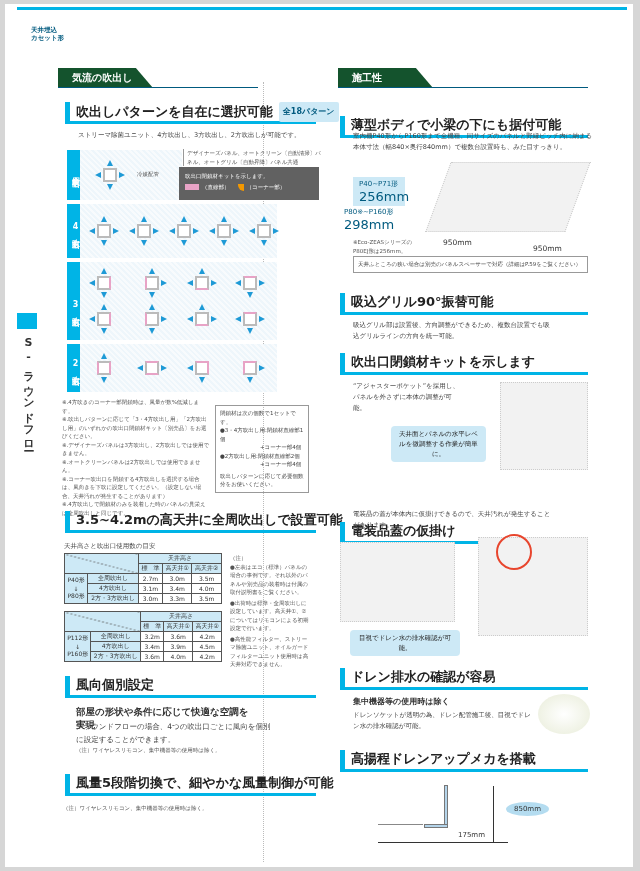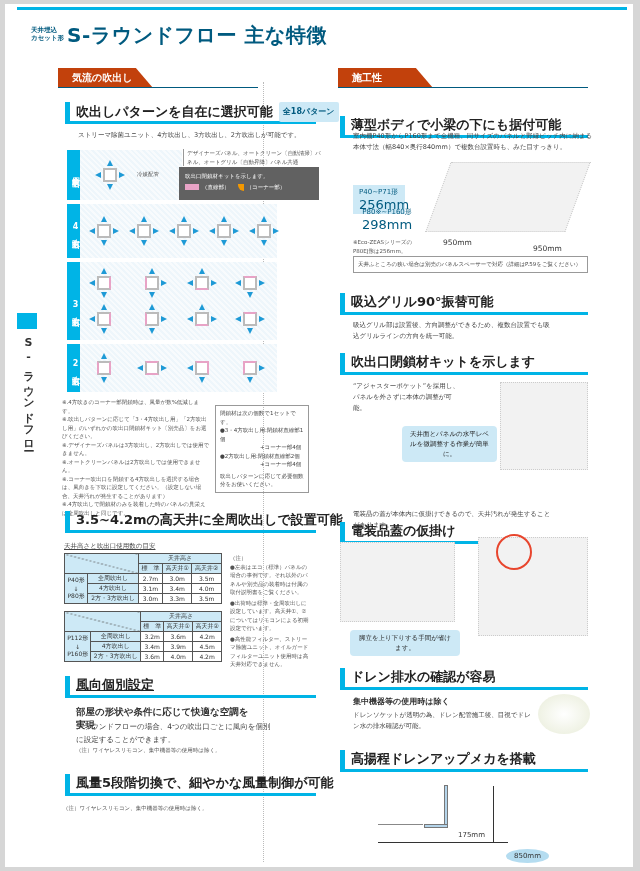--- a/index.html
+++ b/index.html
@@ -8,21 +8,21 @@
   .page { position: absolute; left: 5px; top: 4px; width: 628px; height: 863px; background: #fff; }
   .topbar { position: absolute; left: 12px; top: 3px; width: 610px; height: 3px; background: #00b4e6; }
   .title-small { position: absolute; left: 26px; top: 22px; font-size: 6.5px; line-height: 8px; color: #005a7f; font-weight: bold; }
   .title-main { position: absolute; left: 62px; top: 18px; font-size: 20px; font-weight: bold; color: #005a7f; letter-spacing: 0.5px; }
   .side-square { position: absolute; left: 12px; top: 309px; width: 20px; height: 16px; background: #00b4e6; }
   .side-label { position: absolute; left: 14px; top: 332px; width: 16px; font-size: 11px; font-weight: bold; color: #333; writing-mode: vertical-rl; text-orientation: upright; letter-spacing: 1px; }
   .divider { position: absolute; left: 258px; top: 78px; width: 0; height: 780px; border-left: 1px dotted #bbb; }
   .col-left { position: absolute; left: 53px; top: 0; width: 200px; }
   .col-right { position: absolute; left: 333px; top: 0; width: 270px; }
   .cat-tab { position: absolute; height: 20px; }
-  .cat-tab .tab { position: absolute; left: 0; top: 0; height: 20px; background: #c2410c; color: #fff; font-size: 10px; font-weight: bold; padding: 3px 0 0 14px; clip-path: polygon(0 0, 82% 0, 100% 100%, 0 100%); }
+  .cat-tab .tab { position: absolute; left: 0; top: 0; height: 20px; background: #14532d; color: #fff; font-size: 10px; font-weight: bold; padding: 3px 0 0 14px; clip-path: polygon(0 0, 82% 0, 100% 100%, 0 100%); }
   .cat-tab .line { position: absolute; left: 0; bottom: 0; height: 1.5px; background: #005a7f; }
   .sec-head { position: absolute; height: 22px; border-left: 5px solid #00b4e6; border-bottom: 3px solid #00b4e6; padding-left: 6px; font-size: 13px; font-weight: bold; color: #222; line-height: 18px; white-space: nowrap; }
   .badge { display: inline-block; margin-left: 6px; background: #cde9f6; color: #005a7f; font-size: 8px; padding: 1px 4px; border-radius: 2px; vertical-align: middle; }
   .p { position: absolute; font-size: 7px; line-height: 11px; color: #444; }
   .small { font-size: 5.5px; line-height: 8.5px; color: #555; }
   .pattern-row { position: absolute; left: 9px; background: repeating-linear-gradient(45deg, #eef6fb 0 2px, #f8fbfd 2px 4px); }
   .pattern-label { position: absolute; left: 0; top: 0; width: 13px; height: 100%; background: #00b4e6; color: #fff; font-size: 8px; font-weight: bold; writing-mode: vertical-rl; text-orientation: upright; padding-top: 5px; letter-spacing: 1px; text-align: center; }
   .unit { position: absolute; width: 30px; height: 30px; }
   .unit .box { position: absolute; left: 8px; top: 8px; width: 14px; height: 14px; border: 2px solid #bbb; background: #fff; }
   .unit .a { position: absolute; width: 0; height: 0; }
@@ -48,21 +48,20 @@
 </style>
 </head>
 <body>
 
 <div class="page">
   <div class="topbar"></div>
   <div class="title-small">
     <div>天井埋込</div>
     <div>カセット形</div>
   </div>
-  <div class="title-main">S-ラウンドフロー 主な特徴</div>
 
   <div class="side-square"></div>
   <div class="side-label">S-ラウンドフロー</div>
 
   <div class="divider"></div>
 
   <div class="col-left">
     <div class="cat-tab" style="left:0;top:64px;width:200px;">
       <div class="tab" style="width:95px;">気流の吹出し</div>
       <div class="line" style="width:200px;"></div>
@@ -216,21 +215,21 @@
     <div class="note-box" style="left:157px;top:401px;width:94px;">
       <div>閉鎖材は次の個数で1セットです。</div>
       <div>●3・4方吹出し用:閉鎖材直線部1個</div>
       <div style="padding-left:40px;">+コーナー部4個</div>
       <div>●2方吹出し用:閉鎖材直線部2個</div>
       <div style="padding-left:40px;">+コーナー部4個</div>
       <div style="margin-top:3px;">吹出しパターンに応じて必要個数分をお使いください。</div>
     </div>
 
     <div class="sec-head" style="left:7px;top:507px;width:251px;">3.5~4.2mの高天井に全周吹出しで設置可能</div>
-    <div class="p" style="left:6px;top:537px;font-size:6.5px;text-decoration:underline;">天井高さと吹出口使用数の目安</div>
+    <div class="p" style="left:6px;top:537px;font-size:6.5px;">天井高さと吹出口使用数の目安</div>
 
     <table class="ht" style="left:6px;top:549px;width:158px;">
       <tbody>
           <tr>
             <td class="diag" colspan="2" rowspan="2"></td>
             <td class="hdr" colspan="3">天井高さ</td>
           </tr>
       <tr>
             <td class="hdr">標　準</td>
             <td class="hdr">高天井①</td>
@@ -291,74 +290,74 @@
     </tbody>
       </table>
 
     <div class="small" style="position:absolute;left:172px;top:550px;width:80px;">
       <div>（注）</div>
       <div>●左表はエコ（標準）パネルの場合の事例です。それ以外のパネルや別売品の装着時は付属の取付説明書をご覧ください。</div>
       <div style="margin-top:2px;">●出荷時は標準・全周吹出しに設定しています。高天井①、②についてはリモコンによる初期設定で行います。</div>
       <div style="margin-top:2px;">●高性能フィルター、ストリーマ除菌ユニット、オイルガードフィルターユニット使用時は高天井対応できません。</div>
     </div>
 
-    <div class="sec-head" style="left:7px;top:672px;width:251px;text-decoration:underline;">風向個別設定</div>
+    <div class="sec-head" style="left:7px;top:672px;width:251px;">風向個別設定</div>
     <div class="sub-head" style="left:18px;top:702px;">部屋の形状や条件に応じて快適な空調を実現</div>
     <div class="p" style="left:18px;top:716px;width:200px;font-size:7.5px;line-height:13px;">S-ラウンドフローの場合、4つの吹出口ごとに風向を個別に設定することができます。</div>
     <div class="small" style="position:absolute;left:18px;top:742px;">（注）ワイヤレスリモコン、集中機器等の使用時は除く。</div>
 
     <div class="sec-head" style="left:7px;top:770px;width:251px;">風量5段階切換で、細やかな風量制御が可能</div>
     <div class="small" style="position:absolute;left:5px;top:800px;">（注）ワイヤレスリモコン、集中機器等の使用時は除く。</div>
   </div>
 
   <div class="col-right">
     <div class="cat-tab" style="left:0;top:64px;width:250px;">
       <div class="tab" style="width:95px;">施工性</div>
       <div class="line" style="width:250px;"></div>
     </div>
 
     <div class="sec-head" style="left:2px;top:98px;width:248px;margin-top:14px;">薄型ボディで小梁の下にも据付可能</div>
     <div class="p" style="left:15px;top:127px;width:240px;font-size:6.5px;">室内機P40形からP160形まで全機種、同サイズのパネルと野縁ピッチ内に納まる本体寸法（幅840×奥行840mm）で複数台設置時も、みた目すっきり。</div>
 
-    <div class="dim-tag" style="left:15px;top:173px;width:52px;margin-top:8px;">
+    <div class="dim-tag" style="left:15px;top:173px;width:52px;">
       <span>P40~P71形</span>
       <span class="dim-big">256mm</span>
     </div>
-    <div style="position:absolute;left:24px;top:203px;font-size:7px;color:#005a7f;text-align:center;">
+    <div style="position:absolute;left:6px;top:203px;font-size:7px;color:#005a7f;">
       <span>P80※~P160形</span>
       <span class="dim-big">298mm</span>
     </div>
     <div class="small" style="position:absolute;left:15px;top:234px;width:70px;">※Eco-ZEASシリーズのP80EJ形は256mm。</div>
     <div class="img-ph" style="left:100px;top:158px;width:140px;height:70px;transform:skewX(-20deg);"></div>
     <div class="mm" style="left:105px;top:234px;">950mm</div>
     <div class="mm" style="left:195px;top:240px;">950mm</div>
     <div class="note-box" style="left:15px;top:252px;width:235px;">天井ふところの狭い場合は別売のパネルスペーサーで対応（詳細はP.59をご覧ください）</div>
 
     <div class="sec-head" style="left:2px;top:289px;width:248px;">吸込グリル90°振替可能</div>
     <div class="p" style="left:15px;top:316px;width:200px;font-size:6.5px;">吸込グリル部は設置後、方向調整ができるため、複数台設置でも吸込グリルラインの方向を統一可能。</div>
 
     <div class="sec-head" style="left:2px;top:349px;width:248px;">吹出口閉鎖材キットを示します</div>
     <div class="p" style="left:15px;top:377px;width:110px;font-size:6.5px;">“アジャスターポケット”を採用し、パネルを外さずに本体の調整が可能。</div>
     <div class="img-ph" style="left:162px;top:378px;width:88px;height:88px;"></div>
-    <div class="callout" style="left:64px;top:422px;width:95px;">天井面とパネルの水平レベルを微調整する作業が簡単に。</div>
+    <div class="callout" style="left:53px;top:422px;width:95px;">天井面とパネルの水平レベルを微調整する作業が簡単に。</div>
 
     <div class="sec-head" style="left:2px;top:478px;width:248px;margin-top:40px;">電装品蓋の仮掛け</div>
     <div class="p" style="left:15px;top:505px;width:200px;font-size:6.5px;">電装品の蓋が本体内に仮掛けできるので、天井汚れが発生することがあります。</div>
     <div class="img-ph" style="left:2px;top:538px;width:115px;height:80px;"></div>
     <div class="img-ph" style="left:140px;top:533px;width:110px;height:99px;"></div>
     <div style="position:absolute;left:158px;top:530px;width:36px;height:36px;border:2px solid #e8452d;border-radius:50%;"></div>
-    <div class="callout" style="left:12px;top:626px;width:110px;">脚立を上り下りする手間が省けます。</div>
+    <div class="callout" style="left:12px;top:626px;width:110px;">目視でドレン水の排水確認が可能。</div>
 
     <div class="sec-head" style="left:2px;top:664px;width:248px;">ドレン排水の確認が容易</div>
     <div class="sub-head" style="left:15px;top:692px;font-size:8px;">集中機器等の使用時は除く</div>
     <div class="p" style="left:15px;top:706px;width:180px;font-size:6.5px;">ドレンソケットが透明の為、ドレン配管施工後、目視でドレン水の排水確認が可能。</div>
     <div style="position:absolute;left:200px;top:690px;width:52px;height:40px;border-radius:50%;background:radial-gradient(#ffffff,#e8ecd8);"></div>
 
     <div class="sec-head" style="left:2px;top:746px;width:248px;">高揚程ドレンアップメカを搭載</div>
     <div style="position:absolute;left:106px;top:781px;width:4px;height:42px;background:#b4d4ea;border:1px solid #777;"></div>
     <div style="position:absolute;left:86px;top:820px;width:24px;height:4px;background:#b4d4ea;border:1px solid #777;"></div>
     <div style="position:absolute;left:40px;top:820px;width:45px;height:0;border-top:1px solid #888;"></div>
     <div style="position:absolute;left:40px;top:838px;width:130px;height:0;border-top:1.5px solid #333;"></div>
     <div style="position:absolute;left:155px;top:782px;width:0;height:56px;border-left:1px solid #333;"></div>
-    <div class="ellipse-tag" style="left:168px;top:798px;margin-top:47px;">850mm</div>
+    <div class="ellipse-tag" style="left:168px;top:798px;">850mm</div>
     <div class="mm" style="left:120px;top:827px;font-size:7px;">175mm</div>
   </div>
 </div>
 
 </body></html>

